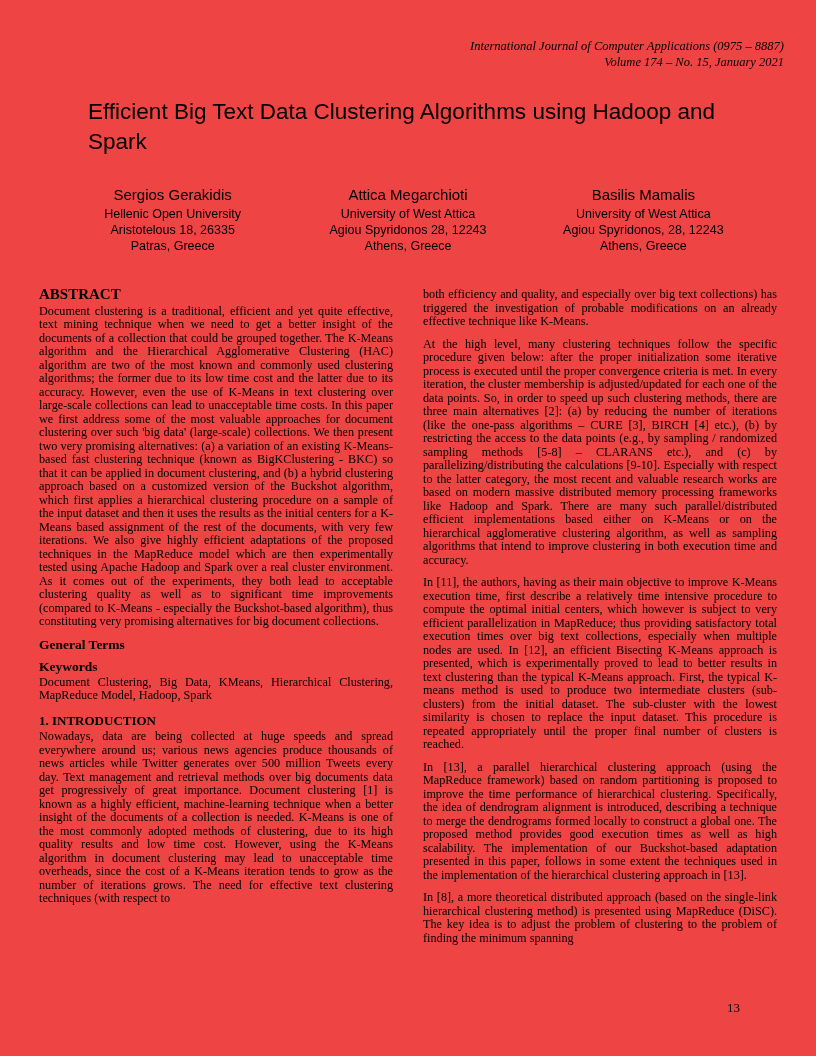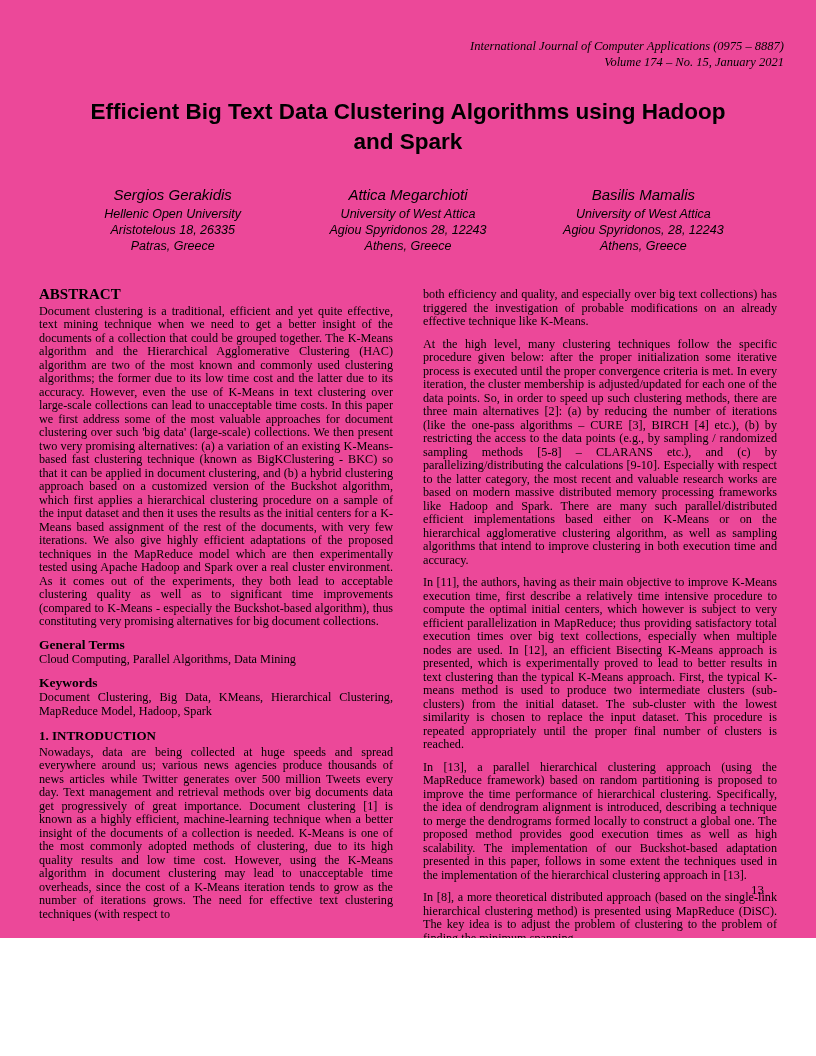--- a/index.html
+++ b/index.html
@@ -3,50 +3,48 @@
 <meta charset="utf-8">
 <style>
   html, body {
     margin: 0;
     padding: 0;
     background: #ffffff;
   }
   .page {
     position: relative;
     width: 816px;
-    height: 938px;
-    background: #ec4899;
+    height: 1056px;
+    background: #ef4444;
     box-sizing: border-box;
     font-family: "Liberation Serif", serif;
     color: #000000;
     overflow: hidden;
   }
   .journal-header {
     margin-top: 38px;
     margin-right: 32px;
     text-align: right;
     font-style: italic;
     font-size: 12.5px;
     line-height: 1.3;
   }
   .paper-title {
     margin: 26px auto 0 auto;
     width: 640px;
-    text-align: center;
     font-family: "Liberation Sans", sans-serif;
-    font-weight: bold;
+    font-weight: normal;
     font-size: 22.5px;
     line-height: 1.35;
   }
   .authors {
     display: flex;
     justify-content: flex-start;
     gap: 10px;
     margin: 28px 60px 0 60px;
-    font-style: italic;
   }
   .author {
     flex: 1 1 0;
     text-align: center;
     font-family: "Liberation Sans", sans-serif;
     font-size: 12.5px;
     line-height: 1.28;
   }
   .author .author-name {
     font-size: 15px;
@@ -80,21 +78,21 @@
     text-align: left;
   }
   h2.sec-numbered {
     font-size: 13px;
     font-weight: bold;
     margin: 11px 0 3px 0;
     text-align: left;
   }
   .page-number {
     position: absolute;
-    right: 52px;
+    right: 76px;
     bottom: 40px;
     font-size: 13px;
   }
 </style>
 </head>
 <body>
 
 <div class="page">
 
   <div class="journal-header">
@@ -124,21 +122,20 @@
       <div>Athens, Greece</div>
     </div>
   </div>
 
   <div class="columns">
     <div class="col">
       <h2 class="sec-major">ABSTRACT</h2>
       <p>Document clustering is a traditional, efficient and yet quite effective, text mining technique when we need to get a better insight of the documents of a collection that could be grouped together. The K-Means algorithm and the Hierarchical Agglomerative Clustering (HAC) algorithm are two of the most known and commonly used clustering algorithms; the former due to its low time cost and the latter due to its accuracy. However, even the use of K-Means in text clustering over large-scale collections can lead to unacceptable time costs. In this paper we first address some of the most valuable approaches for document clustering over such 'big data' (large-scale) collections. We then present two very promising alternatives: (a) a variation of an existing K-Means-based fast clustering technique (known as BigKClustering - BKC) so that it can be applied in document clustering, and (b) a hybrid clustering approach based on a customized version of the Buckshot algorithm, which first applies a hierarchical clustering procedure on a sample of the input dataset and then it uses the results as the initial centers for a K-Means based assignment of the rest of the documents, with very few iterations. We also give highly efficient adaptations of the proposed techniques in the MapReduce model which are then experimentally tested using Apache Hadoop and Spark over a real cluster environment. As it comes out of the experiments, they both lead to acceptable clustering quality as well as to significant time improvements (compared to K-Means - especially the Buckshot-based algorithm), thus constituting very promising alternatives for big document collections.</p>
 
       <h2 class="sec-minor">General Terms</h2>
-      <p>Cloud Computing, Parallel Algorithms, Data Mining</p>
 
       <h2 class="sec-minor">Keywords</h2>
       <p>Document Clustering, Big Data, KMeans, Hierarchical Clustering, MapReduce Model, Hadoop, Spark</p>
 
       <h2 class="sec-numbered">1. INTRODUCTION</h2>
       <p>Nowadays, data are being collected at huge speeds and spread everywhere around us; various news agencies produce thousands of news articles while Twitter generates over 500 million Tweets every day. Text management and retrieval methods over big documents data get progressively of great importance. Document clustering [1] is known as a highly efficient, machine-learning technique when a better insight of the documents of a collection is needed. K-Means is one of the most commonly adopted methods of clustering, due to its high quality results and low time cost. However, using the K-Means algorithm in document clustering may lead to unacceptable time overheads, since the cost of a K-Means iteration tends to grow as the number of iterations grows. The need for effective text clustering techniques (with respect to</p>
     </div>
 
     <div class="col">
       <p>both efficiency and quality, and especially over big text collections) has triggered the investigation of probable modifications on an already effective technique like K-Means.</p>

